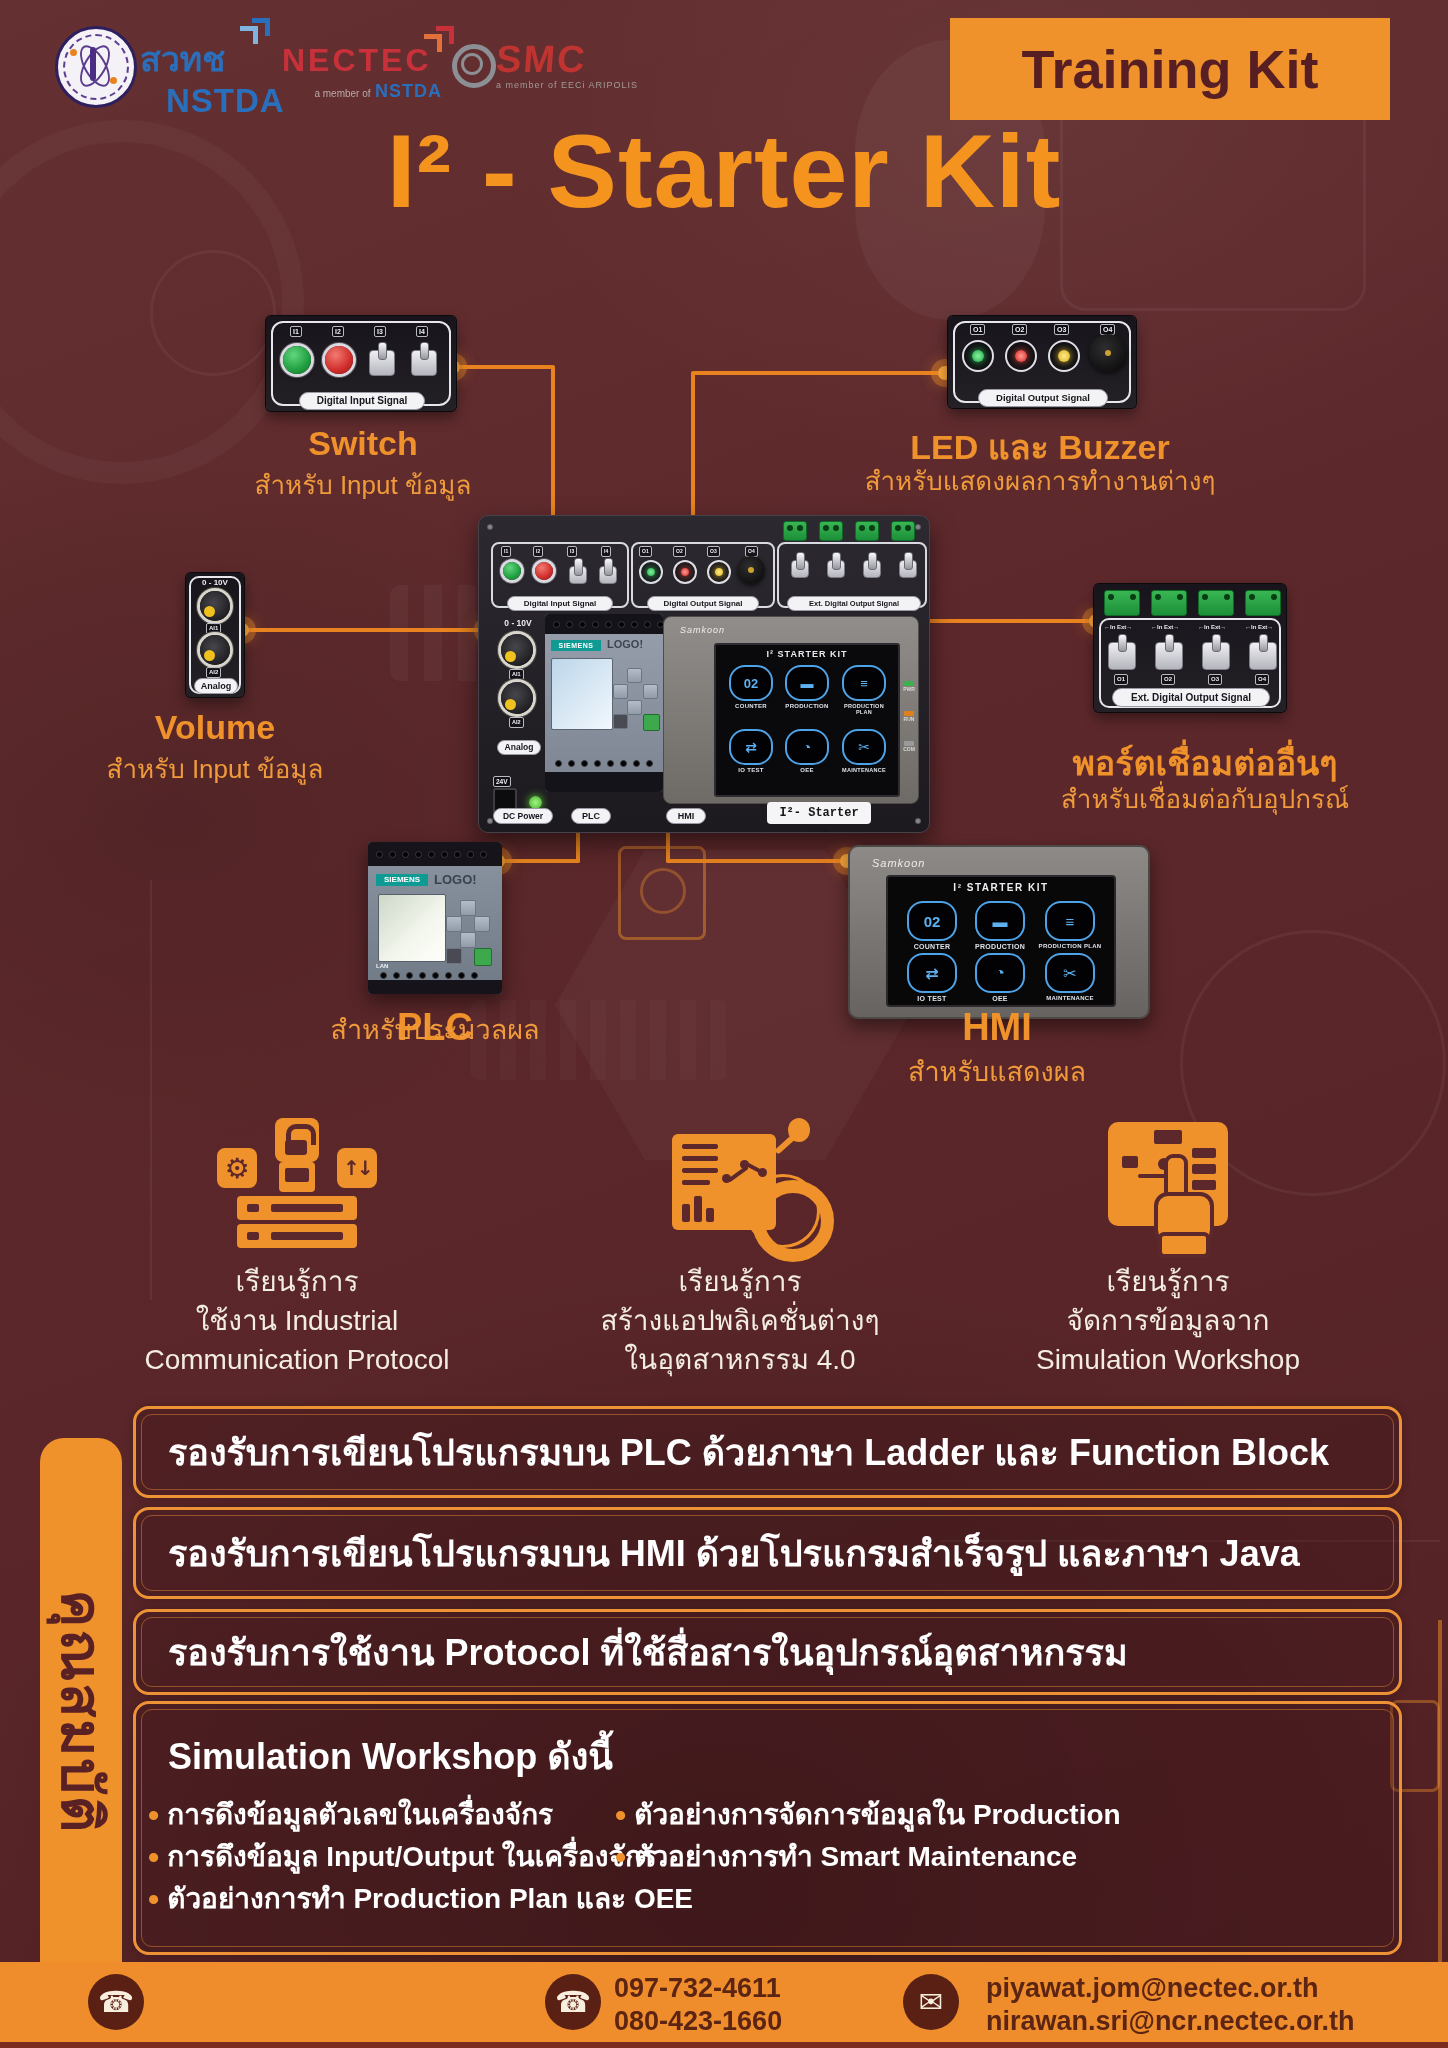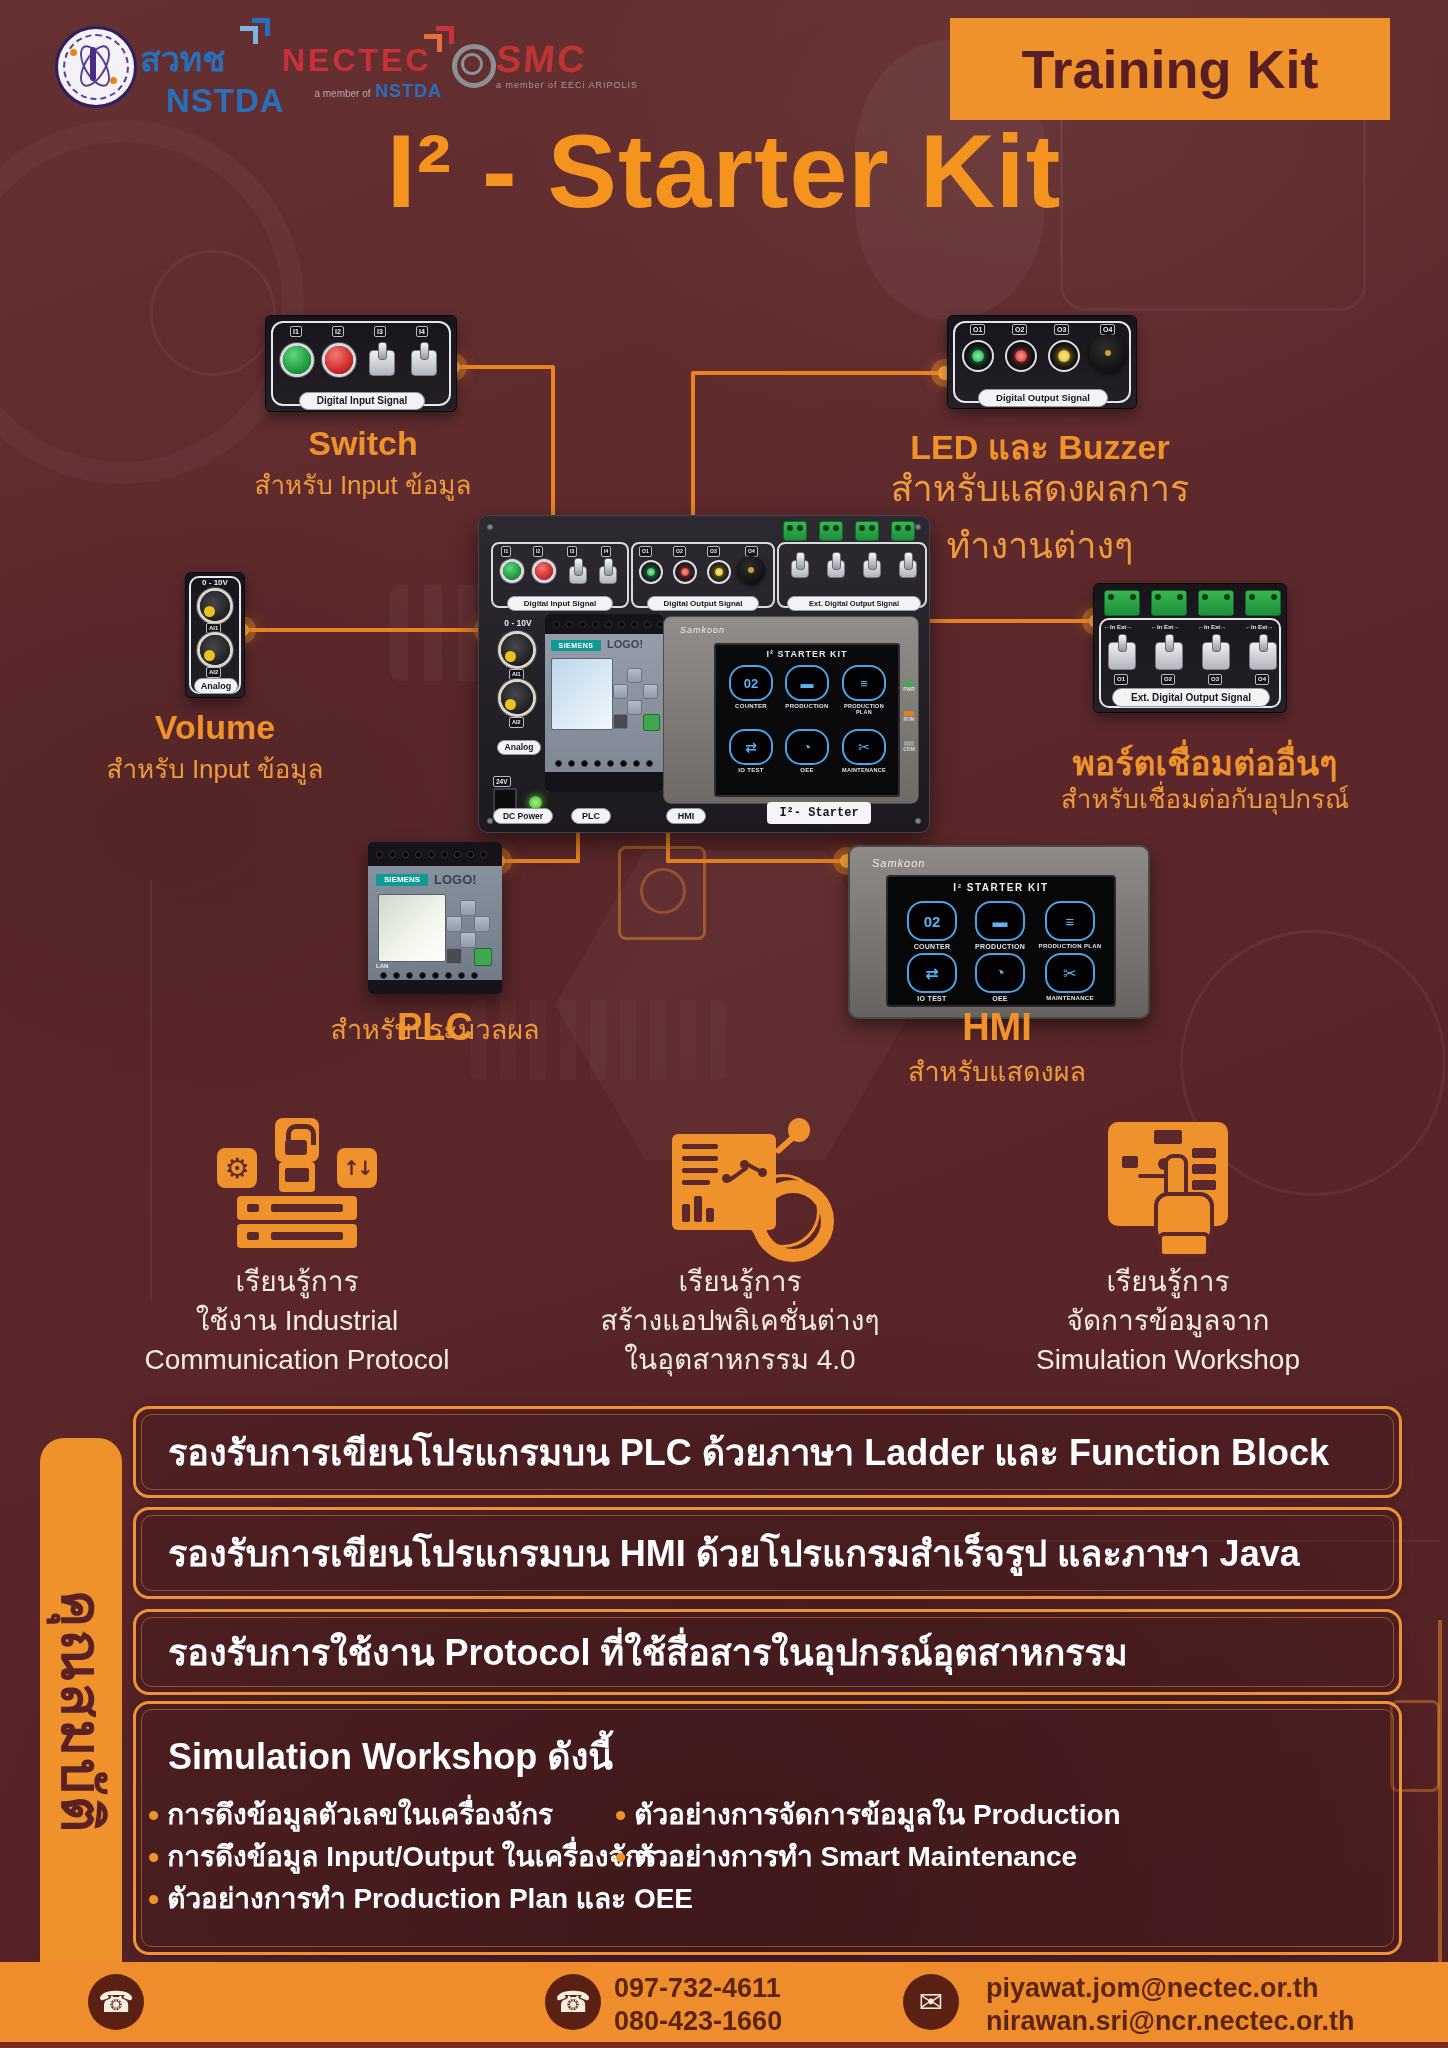--- a/index.html
+++ b/index.html
@@ -187,21 +187,21 @@
     <div class="ledring" style="left:57px;top:24px;width:28px;height:28px;">
         <div class="led r"></div>
       </div>
     <div class="ledring" style="left:100px;top:24px;width:28px;height:28px;">
         <div class="led y"></div>
       </div>
     <div class="buzzer" style="left:141px;top:18px;width:38px;height:38px;"></div>
     <div class="pill" style="left:30px;top:73px;width:128px;height:16px;font-size:9.5px;line-height:16px;">Digital Output Signal</div>
   </div>
   <div class="comp-title" style="left:840px;top:420px;width:400px;font-size:34px;">LED และ Buzzer</div>
-  <div class="comp-desc" style="left:840px;top:460px;width:400px;font-size:36px;font-family:Liberation Serif, serif;">สำหรับแสดงผลการทำงานต่างๆ</div>
+  <div class="comp-desc" style="left:840px;top:460px;width:400px;font-size:26px;font-family:Liberation Serif, serif;">สำหรับแสดงผลการทำงานต่างๆ</div>
 
   <div class="hw" style="left:186px;top:573px;width:58px;height:124px;">
     <div class="hw-border" style="inset:3px;border-radius:10px;"></div>
     <div style="position:absolute;left:0;top:5px;width:58px;text-align:center;font-size:8px;font-weight:bold;color:#ececf2;">0 - 10V</div>
     <div class="knob" style="left:14px;top:18px;width:30px;height:30px;"></div>
     <span class="tag" style="left:20px;top:50px;font-size:6px;">AI1</span>
     <div class="knob" style="left:14px;top:62px;width:30px;height:30px;"></div>
     <span class="tag" style="left:20px;top:94px;font-size:6px;">AI2</span>
     <div class="pill" style="left:8px;top:105px;width:42px;height:14px;font-size:9px;line-height:14px;">Analog</div>
   </div>

